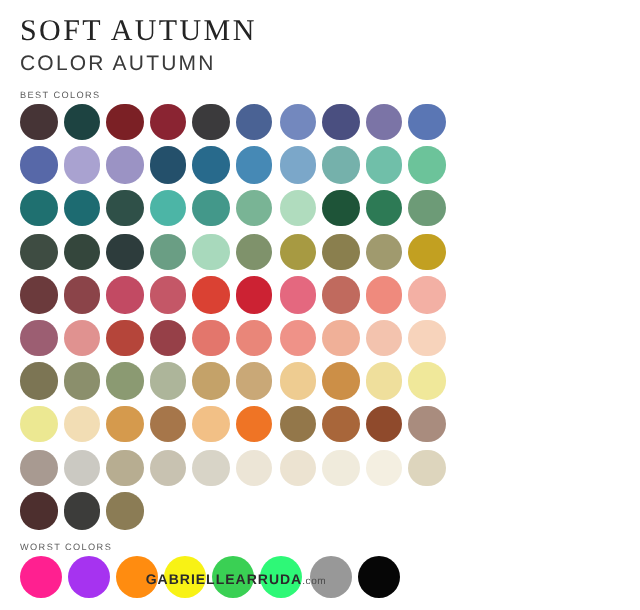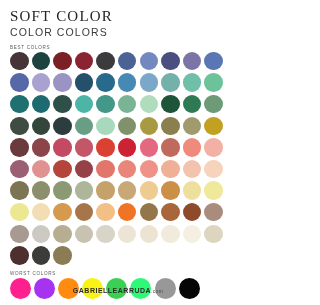--- a/index.html
+++ b/index.html
@@ -100,22 +100,22 @@
     letter-spacing: 0.3px;
     color: #4a4a4a;
   }
 </style>
 </head>
 <body>
 
 <div class="page">
 
   <div class="header">
-    <div class="title-main">SOFT COLOR</div>
-    <div class="title-sub">COLOR COLORS</div>
+    <div class="title-main">SOFT AUTUMN</div>
+    <div class="title-sub">COLOR AUTUMN</div>
   </div>
 
   <div class="section-label best-label">BEST COLORS</div>
   <div class="swatch-grid" id="best-grid">
       <div class="swatch" style="background: rgb(70, 52, 54);"></div>
       <div class="swatch" style="background: rgb(29, 67, 65);"></div>
       <div class="swatch" style="background: rgb(123, 32, 37);"></div>
       <div class="swatch" style="background: rgb(138, 36, 50);"></div>
       <div class="swatch" style="background: rgb(59, 58, 60);"></div>
       <div class="swatch" style="background: rgb(74, 98, 148);"></div>

